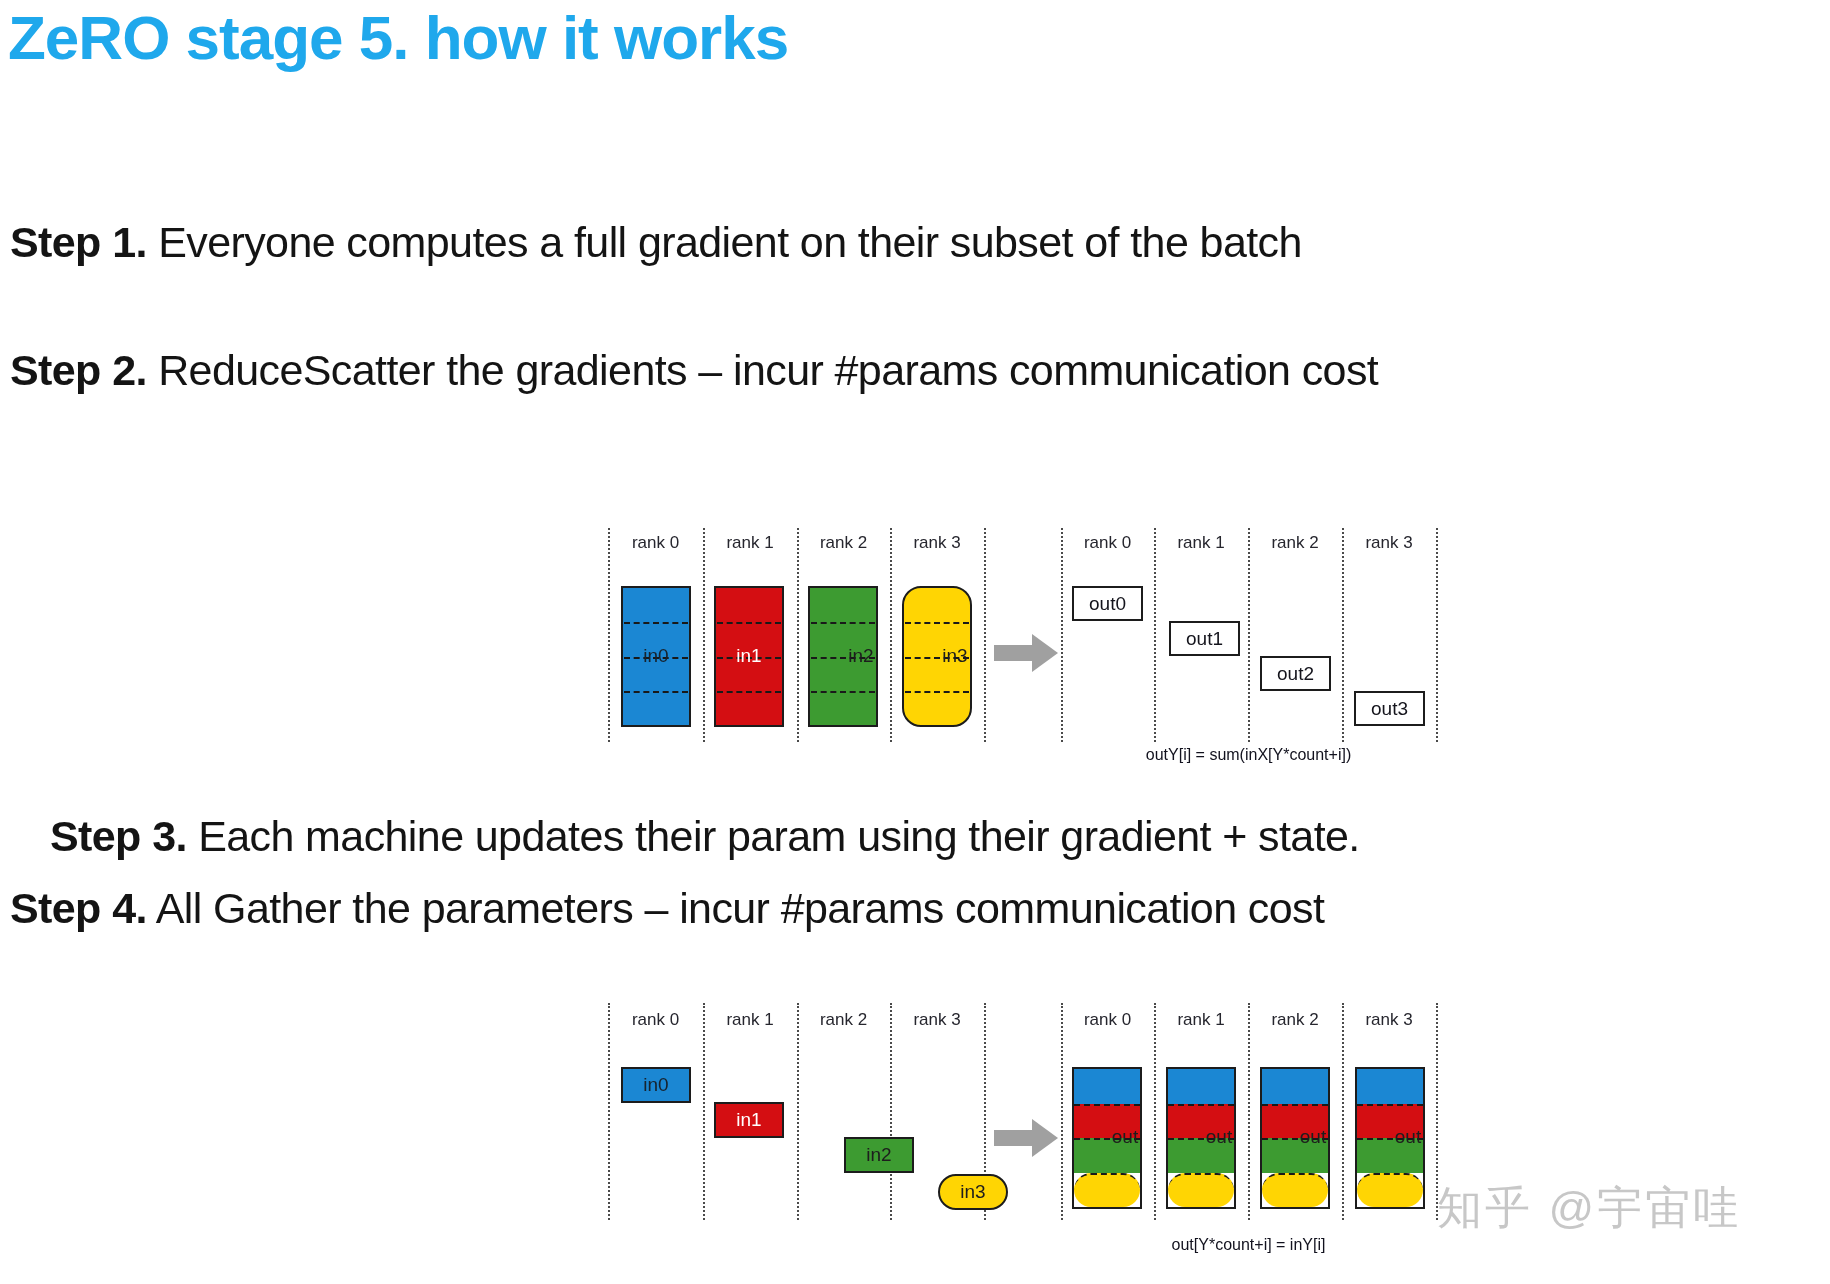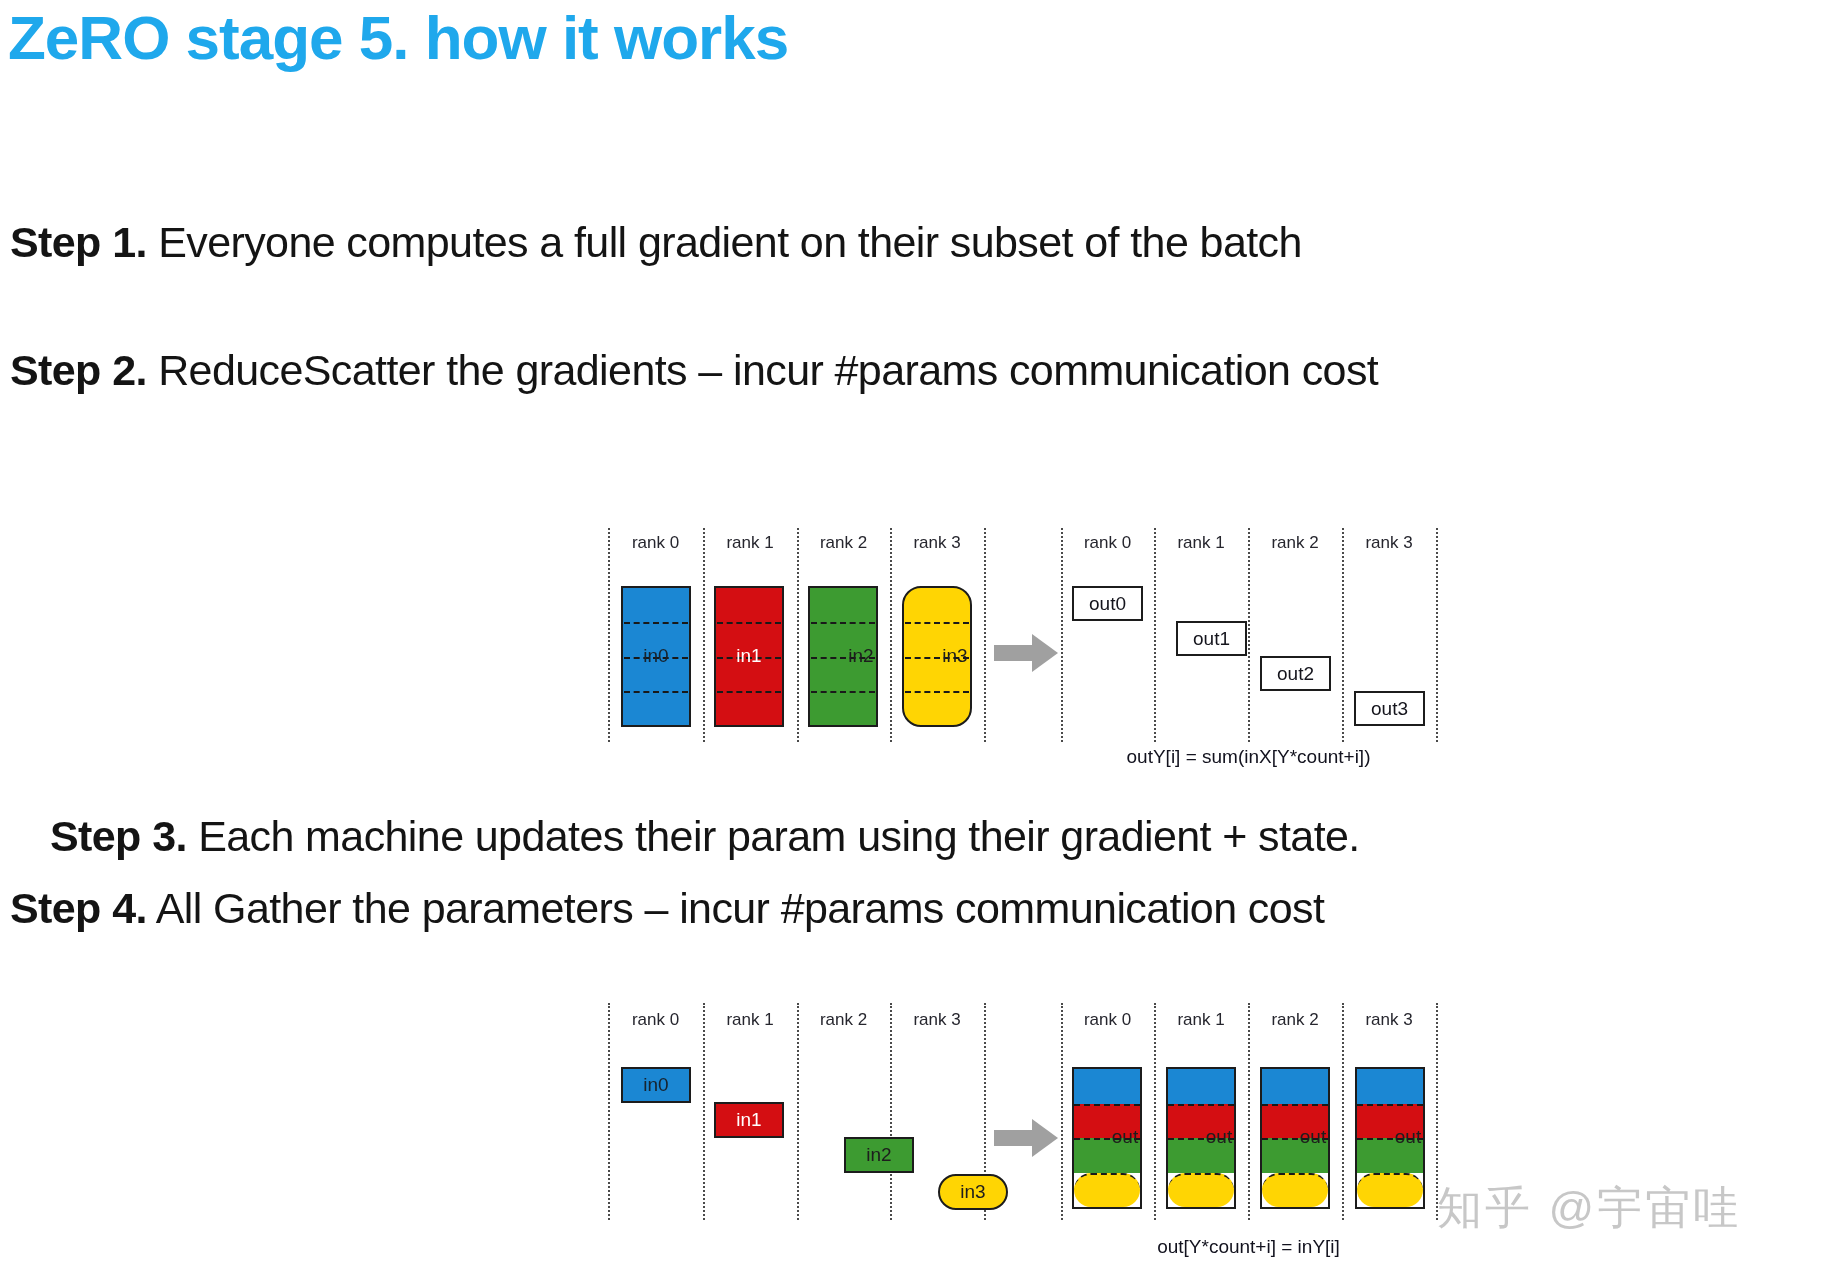--- a/index.html
+++ b/index.html
@@ -44,21 +44,21 @@
   .c-red{background:#d40e12;}
   .c-green{background:#3d9b31;}
   .c-yellow{background:#ffd503;border-radius:19px;}
   .arrow{position:absolute;width:64px;height:38px;}
   .arrow .tail{position:absolute;left:0;top:11px;width:38px;height:16px;background:#a0a0a0;}
   .arrow .head{
     position:absolute;left:38px;top:0;width:0;height:0;
     border-top:19px solid transparent;border-bottom:19px solid transparent;
     border-left:26px solid #a0a0a0;
   }
-  .formula{position:absolute;font-size:19px;color:#12121e;text-align:center;}
+  .formula{position:absolute;font-size:16px;color:#12121e;text-align:center;}
   .watermark{
     position:absolute;left:1437px;top:1178px;font-size:45px;color:#c7c7c7;
     letter-spacing:3px;white-space:nowrap;
   }
 </style>
 </head>
 <body>
 
 <div class="page">
 
@@ -119,21 +119,21 @@
     <div class="vline" style="left:0;height:214px;"></div>
     <div class="vline" style="left:93px;height:214px;"></div>
     <div class="vline" style="left:187px;height:214px;"></div>
     <div class="vline" style="left:281px;height:214px;"></div>
     <div class="vline" style="left:375px;height:214px;"></div>
     <div class="rank" style="left:0;width:93px;top:5px;">rank 0</div>
     <div class="rank" style="left:93px;width:94px;top:5px;">rank 1</div>
     <div class="rank" style="left:187px;width:94px;top:5px;">rank 2</div>
     <div class="rank" style="left:281px;width:94px;top:5px;">rank 3</div>
     <div class="outbox" style="left:11px;top:58px;">out0</div>
-    <div class="outbox" style="left:115px;top:93px;">out1</div>
+    <div class="outbox" style="left:108px;top:93px;">out1</div>
     <div class="outbox" style="left:199px;top:128px;">out2</div>
     <div class="outbox" style="left:293px;top:163px;">out3</div>
   </div>
 
   <div class="formula" style="left:1061px;top:746px;width:375px;">outY[i] = sum(inX[Y*count+i])</div>
 
   <div class="abs step" style="top:812px;margin-left:40px;">
     <span class="lbl">Step 3.</span>
     <span>Each machine updates their param using their gradient + state.</span>
   </div>

